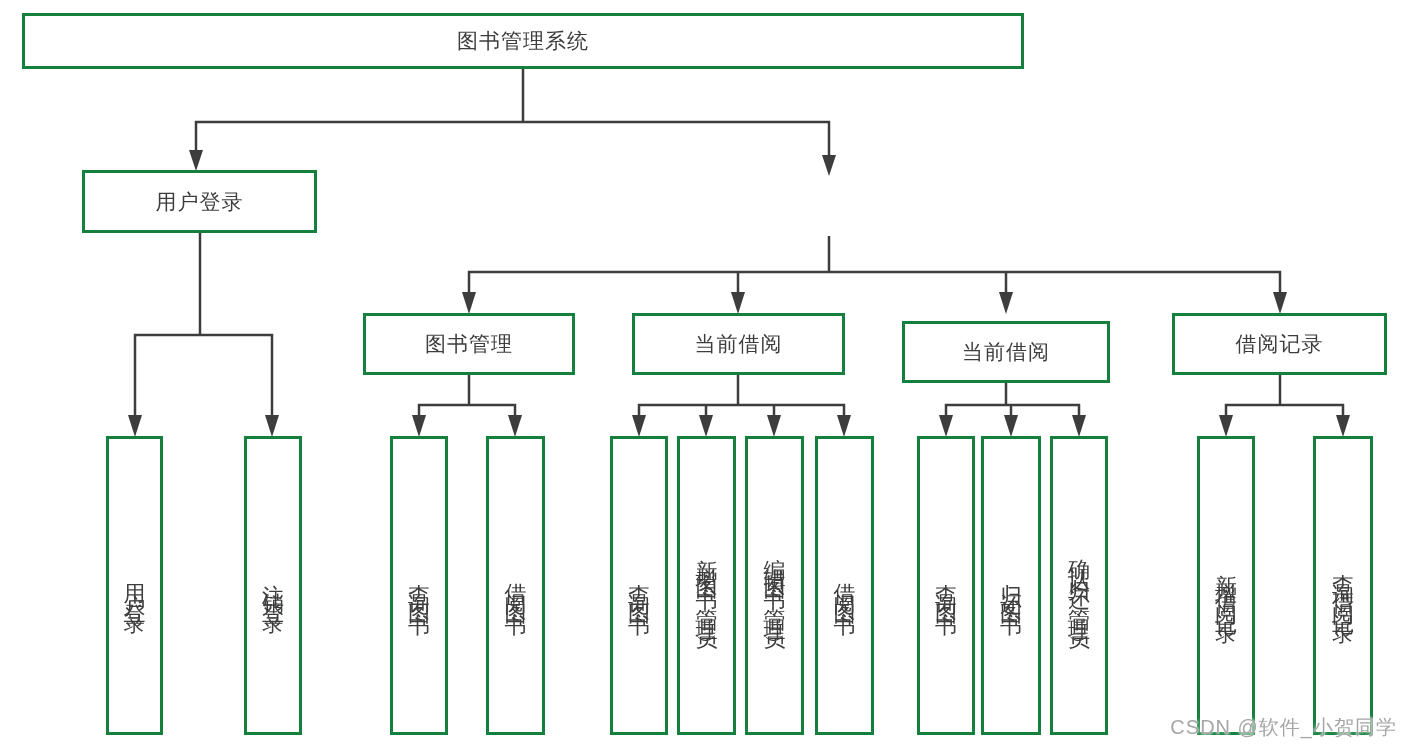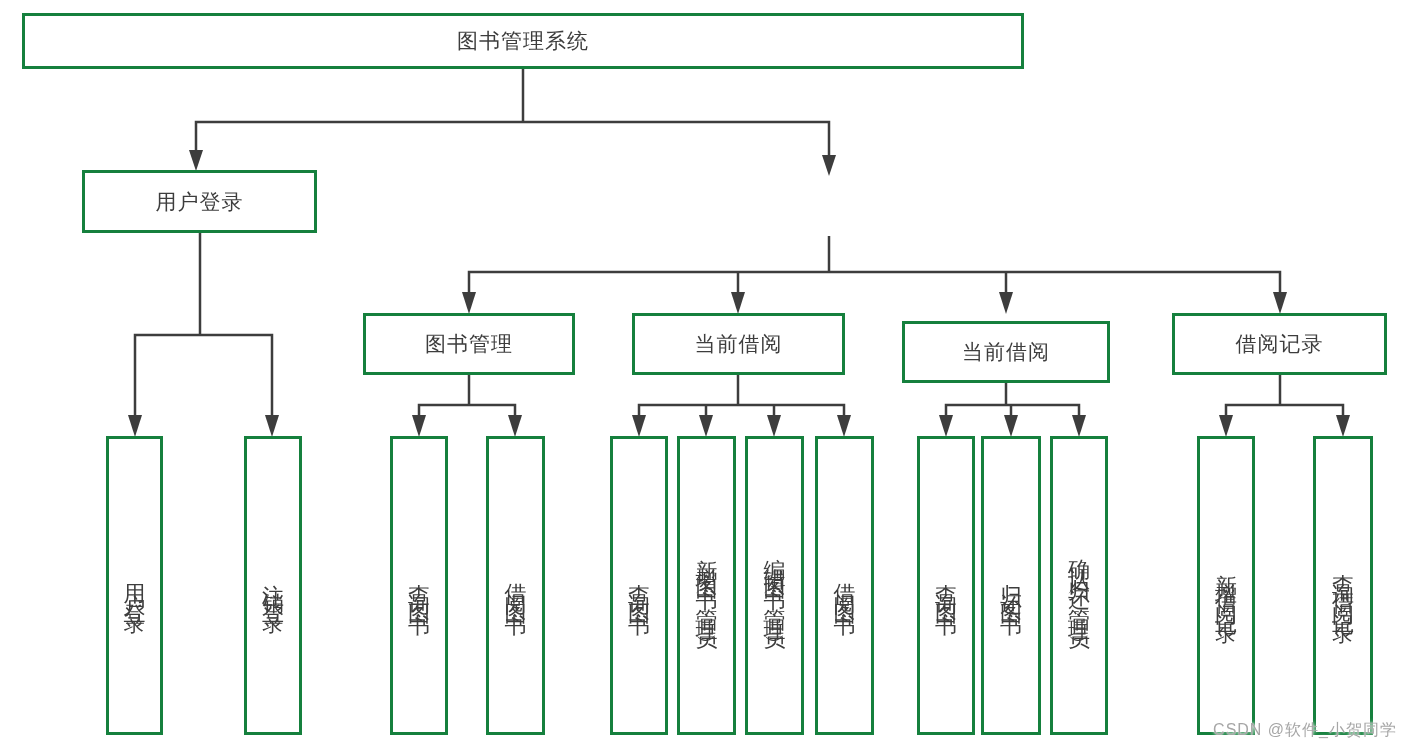--- a/index.html
+++ b/index.html
@@ -15,21 +15,21 @@
     white-space:nowrap;
   }
   .hbox { font-size:21px; letter-spacing:1px; }
   .vbox {
     writing-mode:vertical-rl; text-orientation:mixed;
     font-size:22px; letter-spacing:10px; line-height:1;
     white-space:normal;
   }
   .watermark {
     position:absolute; right:8px; bottom:6px; z-index:3;
-    color:#a6a6a6; font-size:16px; letter-spacing:1px;
+    color:#a6a6a6; font-size:20px; letter-spacing:1px;
     text-shadow:0 0 2px #ffffff, 0 0 4px #ffffff;
   }
 </style>
 </head>
 <body>
 
 <div class="canvas">
 
   <svg class="wires" width="1405" height="747" viewBox="0 0 1405 747">
     <g stroke="#3d3d3d" stroke-width="2.5" fill="none">

